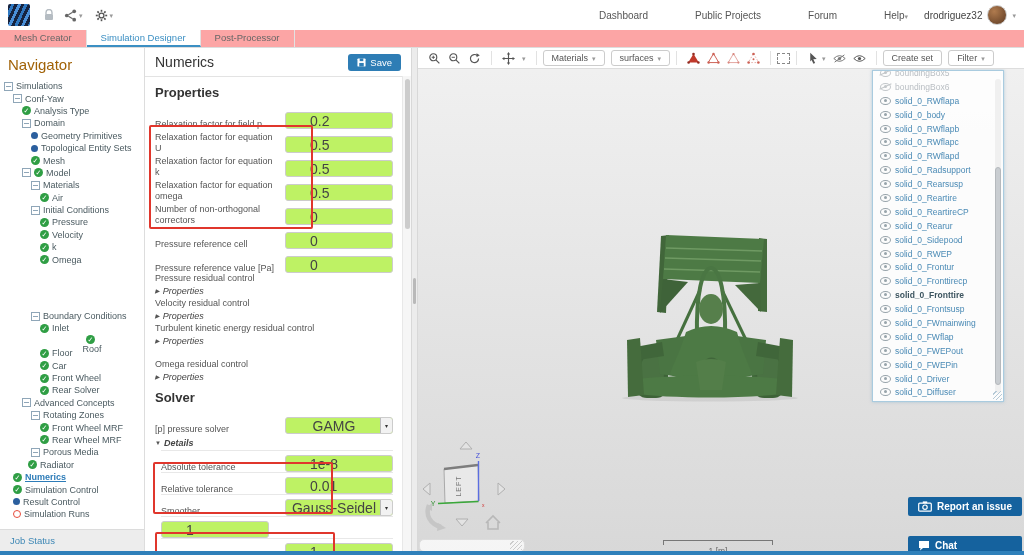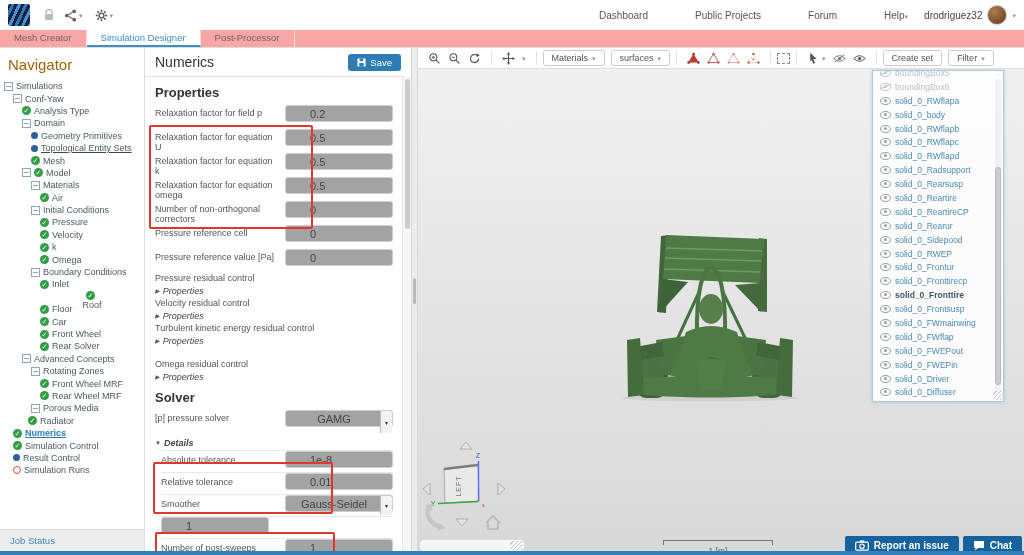--- a/index.html
+++ b/index.html
@@ -44,24 +44,24 @@
   .trow.selected .tlabel{color:#2d7cb8;text-decoration:underline;font-weight:bold;}
   .jobstatus{position:absolute;left:0;bottom:4px;width:100%;height:22px;background:#ededed;border-top:1px solid #dcdcdc;color:#3d87b5;font-size:9.5px;line-height:22px;padding-left:10px;box-sizing:border-box;cursor:pointer;}
 
   
   .mid-panel{width:266px;min-width:266px;background:#fff;position:relative;box-sizing:border-box;}
   .mid-header{height:28px;display:flex;align-items:center;justify-content:space-between;padding:0 10px;border-bottom:1px solid #e3e3e3;}
   .mid-title{font-size:14px;color:#333;}
   .save-btn{background:#2e7db5;color:#fff;border:none;border-radius:3px;font-size:9.5px;padding:3px 9px;display:flex;align-items:center;gap:4px;cursor:pointer;font-family:inherit;}
   .mid-content{position:relative;height:calc(100% - 28px);overflow:hidden;padding:2px 18px 0 10px;box-sizing:border-box;}
   .sec-heading{font-size:13px;font-weight:bold;color:#333;margin:6px 0 4px 0;line-height:16px;}
-  .frow{display:flex;justify-content:space-between;height:24px;box-sizing:border-box;}
+  .frow{display:flex;justify-content:space-between;height:24px;box-sizing:border-box;align-items:flex-end;}
   .flabel{width:124px;font-size:9px;color:#555;line-height:1.15;padding-top:3px;}
   .fctl{width:108px;position:relative;display:flex;}
-  .fctl input{width:100%;height:17px;border:1px solid #ccc;border-radius:3px;font-size:11px;color:#444;padding:0 4px 0 24px;box-sizing:border-box;font-family:inherit;background:#a3a3a3;}
+  .fctl input{width:100%;height:17px;border:1px solid #ccc;border-radius:3px;font-size:14px;color:#444;padding:0 4px 0 24px;box-sizing:border-box;font-family:inherit;background:#bef264;}
   .frow.select .fctl input{padding:0 14px 0 4px;text-align:center;}
   .selcaret{display:none;}
   .frow.select .selcaret{display:flex;position:absolute;right:1px;top:1px;bottom:1px;width:11px;border-left:1px solid #bbb;background:#f2f2f2;align-items:center;justify-content:center;font-size:6px;color:#333;border-radius:0 2px 2px 0;}
   .rblock{height:25px;box-sizing:border-box;}
   .rblock.tall{height:36px;}
   .rlabel{font-size:9px;color:#555;line-height:1.2;}
   .rprops{font-size:9px;color:#444;font-style:italic;margin-top:2px;display:flex;align-items:center;gap:3px;}
   .rarrow{font-size:6px;color:#555;}
   .details-row{height:14px;font-size:9px;font-style:italic;color:#444;display:flex;align-items:center;gap:3px;margin-top:2px;}
   .darrow{font-size:6px;color:#555;}
@@ -105,21 +105,21 @@
   .solids-thumb{position:absolute;right:0;top:88px;width:6px;height:218px;background:#c9cdd1;border:1px solid #b5b9bd;border-radius:3px;box-sizing:border-box;}
   .solids-grip{position:absolute;right:1px;bottom:1px;width:9px;height:9px;background:repeating-linear-gradient(135deg,transparent 0 2px,#b5c9d6 2px 3px);cursor:nwse-resize;}
 
   
   .navcube{position:absolute;left:2px;top:370px;width:100px;height:100px;}
   .vbar{position:absolute;left:1px;top:470px;width:104px;height:11px;background:rgba(252,252,252,.8);border:1px solid #ddd;border-radius:5px;overflow:hidden;}
   .vbar::after{content:'';position:absolute;right:2px;top:1px;width:12px;height:9px;background:repeating-linear-gradient(135deg,transparent 0 2px,#ccc 2px 3px);}
   .scalebar{position:absolute;left:245px;top:471px;width:110px;text-align:center;}
   .scaleline{height:4px;border-left:1px solid #777;border-right:1px solid #777;border-top:1px solid #777;}
   .scalelabel{font-size:8.5px;color:#666;margin-top:1px;}
-  .corner-btns{position:absolute;right:2px;bottom:0;display:flex;gap:4px;z-index:10;}
+  .corner-btns{position:absolute;right:2px;bottom:0;display:flex;gap:20px;z-index:10;flex-direction:column;}
   .blue-btn{background:#15629e;color:#fff;border:none;border-radius:2px;height:19px;font-size:10px;font-weight:bold;display:flex;align-items:center;gap:5px;padding:0 10px;cursor:pointer;font-family:inherit;}
 
   .bottom-strip{position:absolute;left:0;bottom:0;width:100%;height:4px;background:#2f80ba;z-index:25;}
 </style>
 </head>
 <body>
 
 <div id="app">
 
   <div class="topbar">
@@ -209,21 +209,21 @@
           <div class="trow ic-collapse" style="padding-left: 22px;">
             <span class="ti"></span>
 
             <span class="tlabel">Domain</span>
           </div>
           <div class="trow ic-dot" style="padding-left: 31px;">
             <span class="ti"></span>
 
             <span class="tlabel">Geometry Primitives</span>
           </div>
-          <div class="trow ic-dot" style="padding-left: 31px; text-decoration: underline;">
+          <div class="trow ic-dot" style="padding-left: 31px;">
             <span class="ti"></span>
 
             <span class="tlabel">Topological Entity Sets</span>
           </div>
           <div class="trow ic-check" style="padding-left: 31px;">
             <span class="ti"></span>
 
             <span class="tlabel">Mesh</span>
           </div>
           <div class="trow ic-collapse ic2" style="padding-left: 22px;">
@@ -259,21 +259,21 @@
           <div class="trow ic-check" style="padding-left: 40px;">
             <span class="ti"></span>
 
             <span class="tlabel">k</span>
           </div>
           <div class="trow ic-check" style="padding-left: 40px;">
             <span class="ti"></span>
 
             <span class="tlabel">Omega</span>
           </div>
-          <div class="trow ic-collapse" style="padding-left: 31px;">
+          <div class="trow ic-collapse" style="padding-left: 31px; margin-top: 44px;">
             <span class="ti"></span>
 
             <span class="tlabel">Boundary Conditions</span>
           </div>
           <div class="trow ic-check" style="padding-left: 40px;">
             <span class="ti"></span>
 
             <span class="tlabel">Inlet</span>
           </div>
           <div class="trow ic-check" style="padding-left: 40px; flex-direction: column;">

